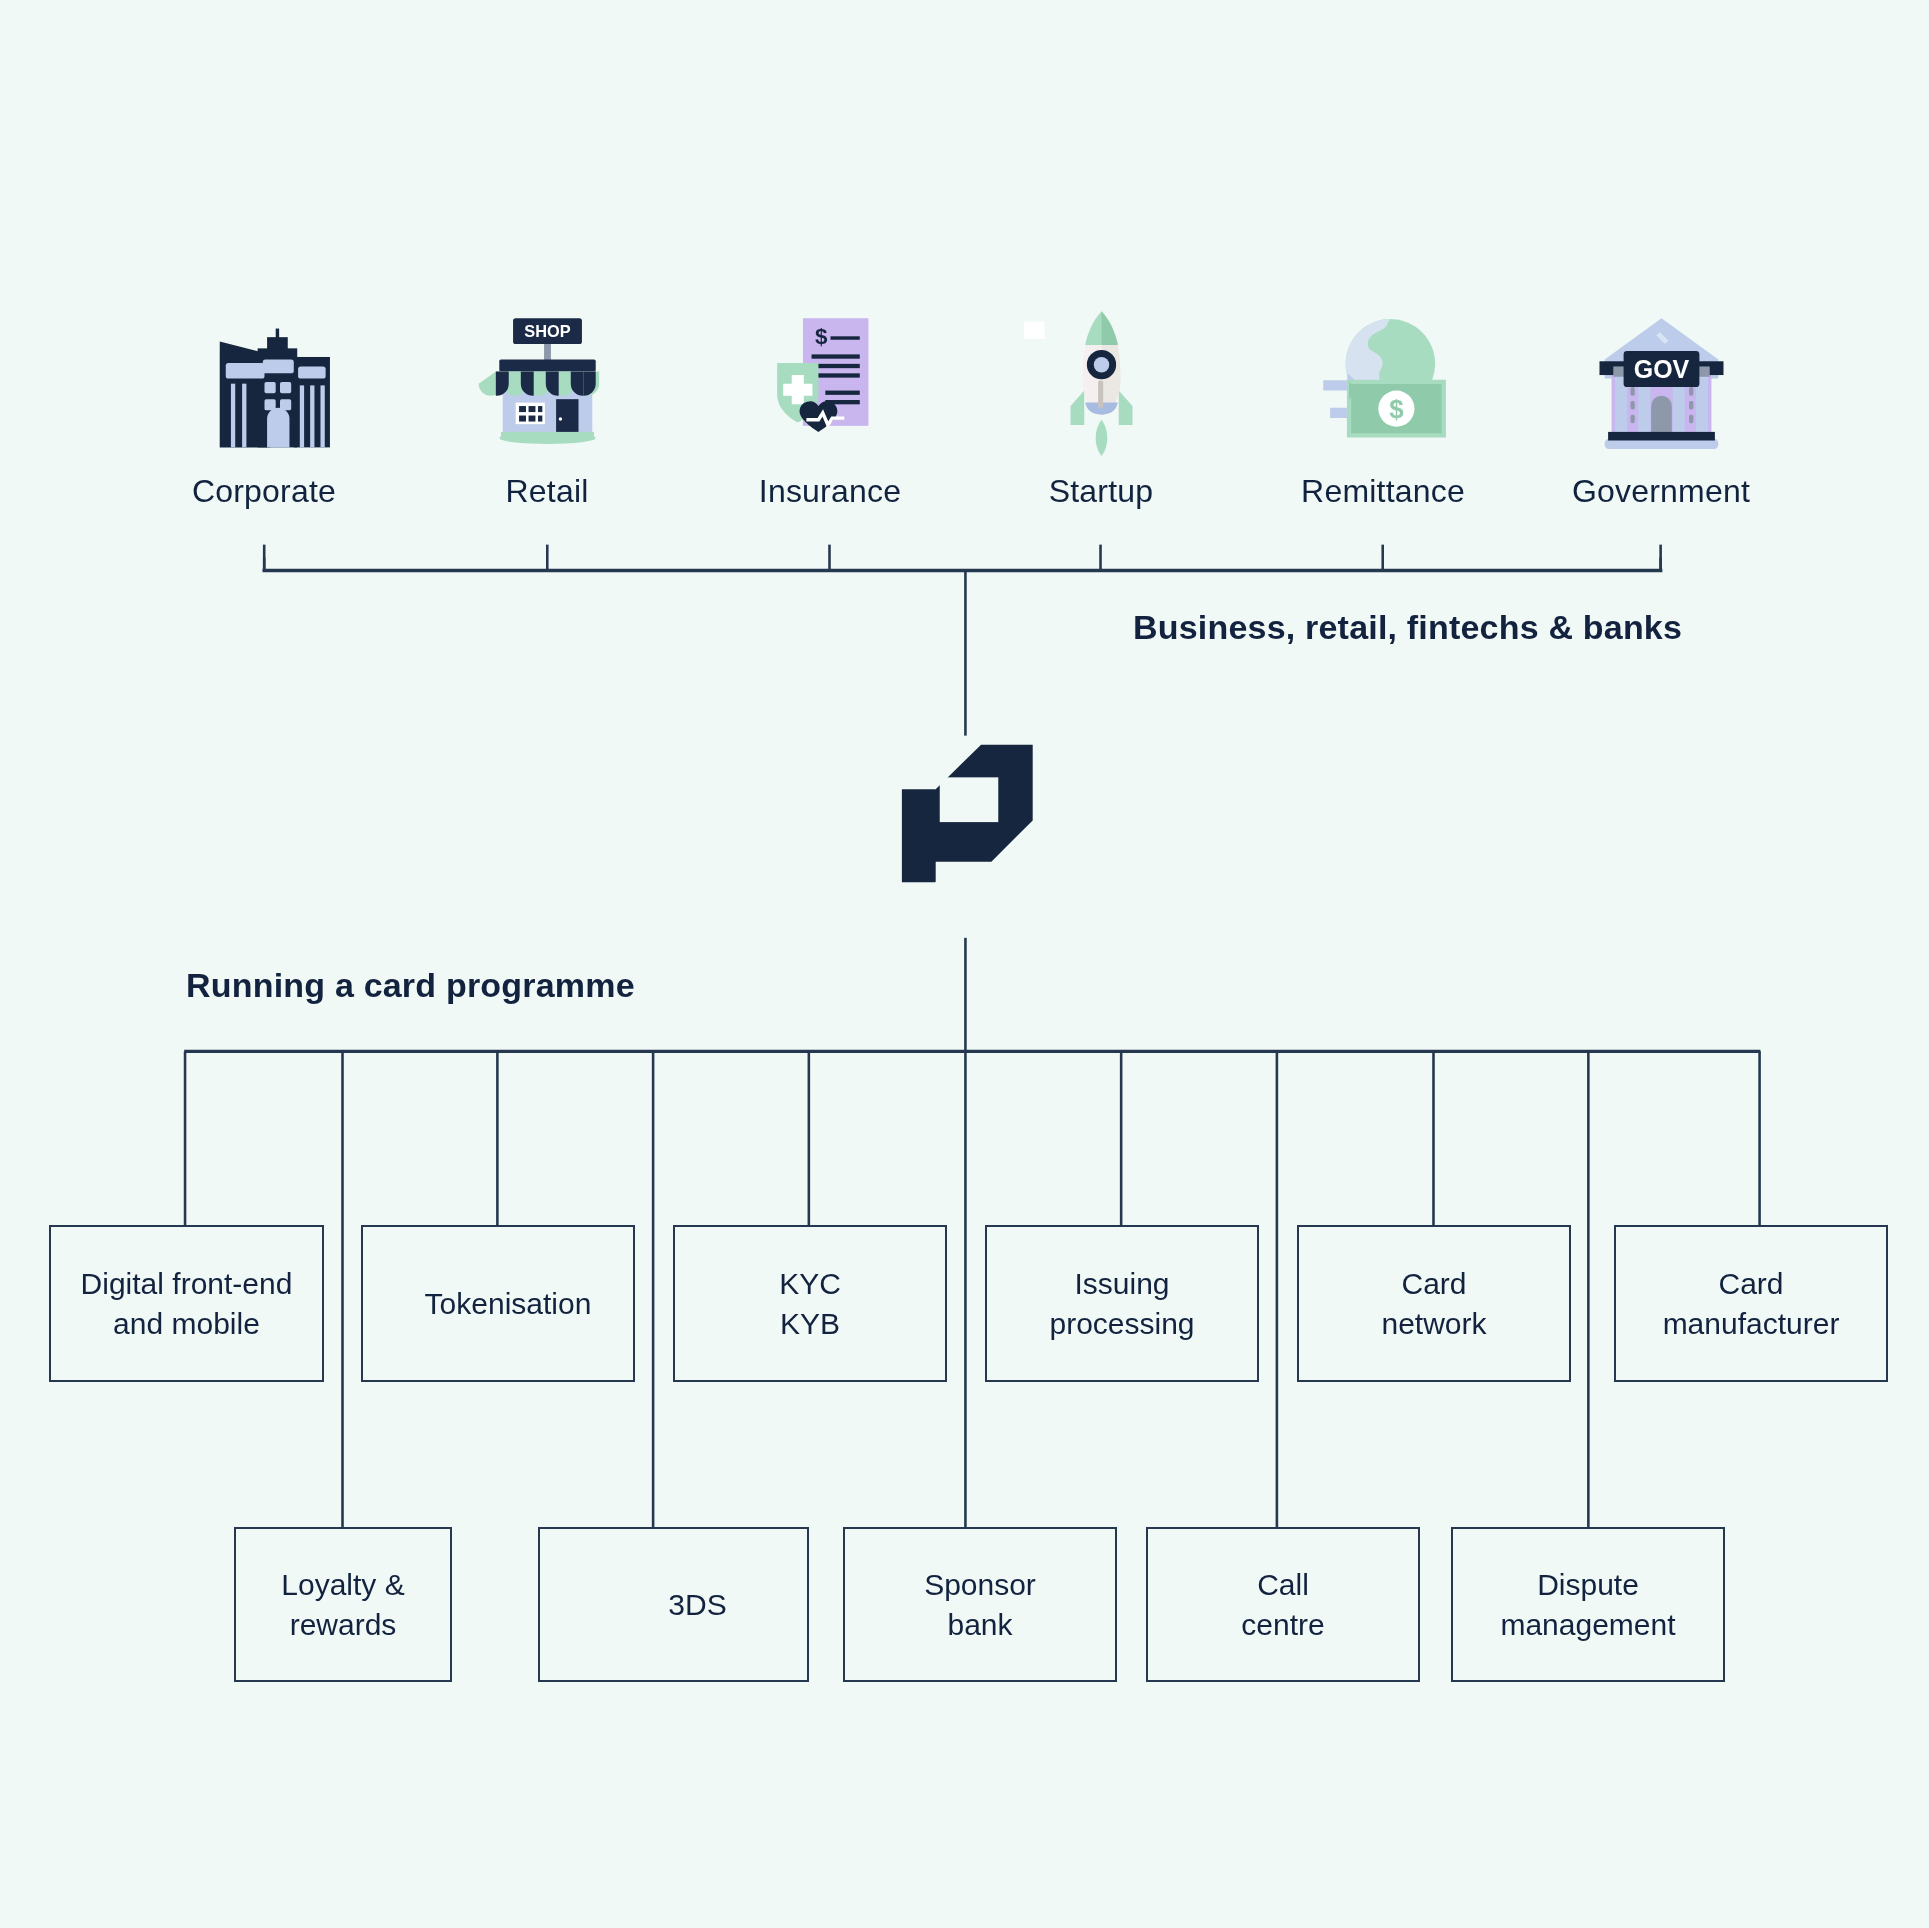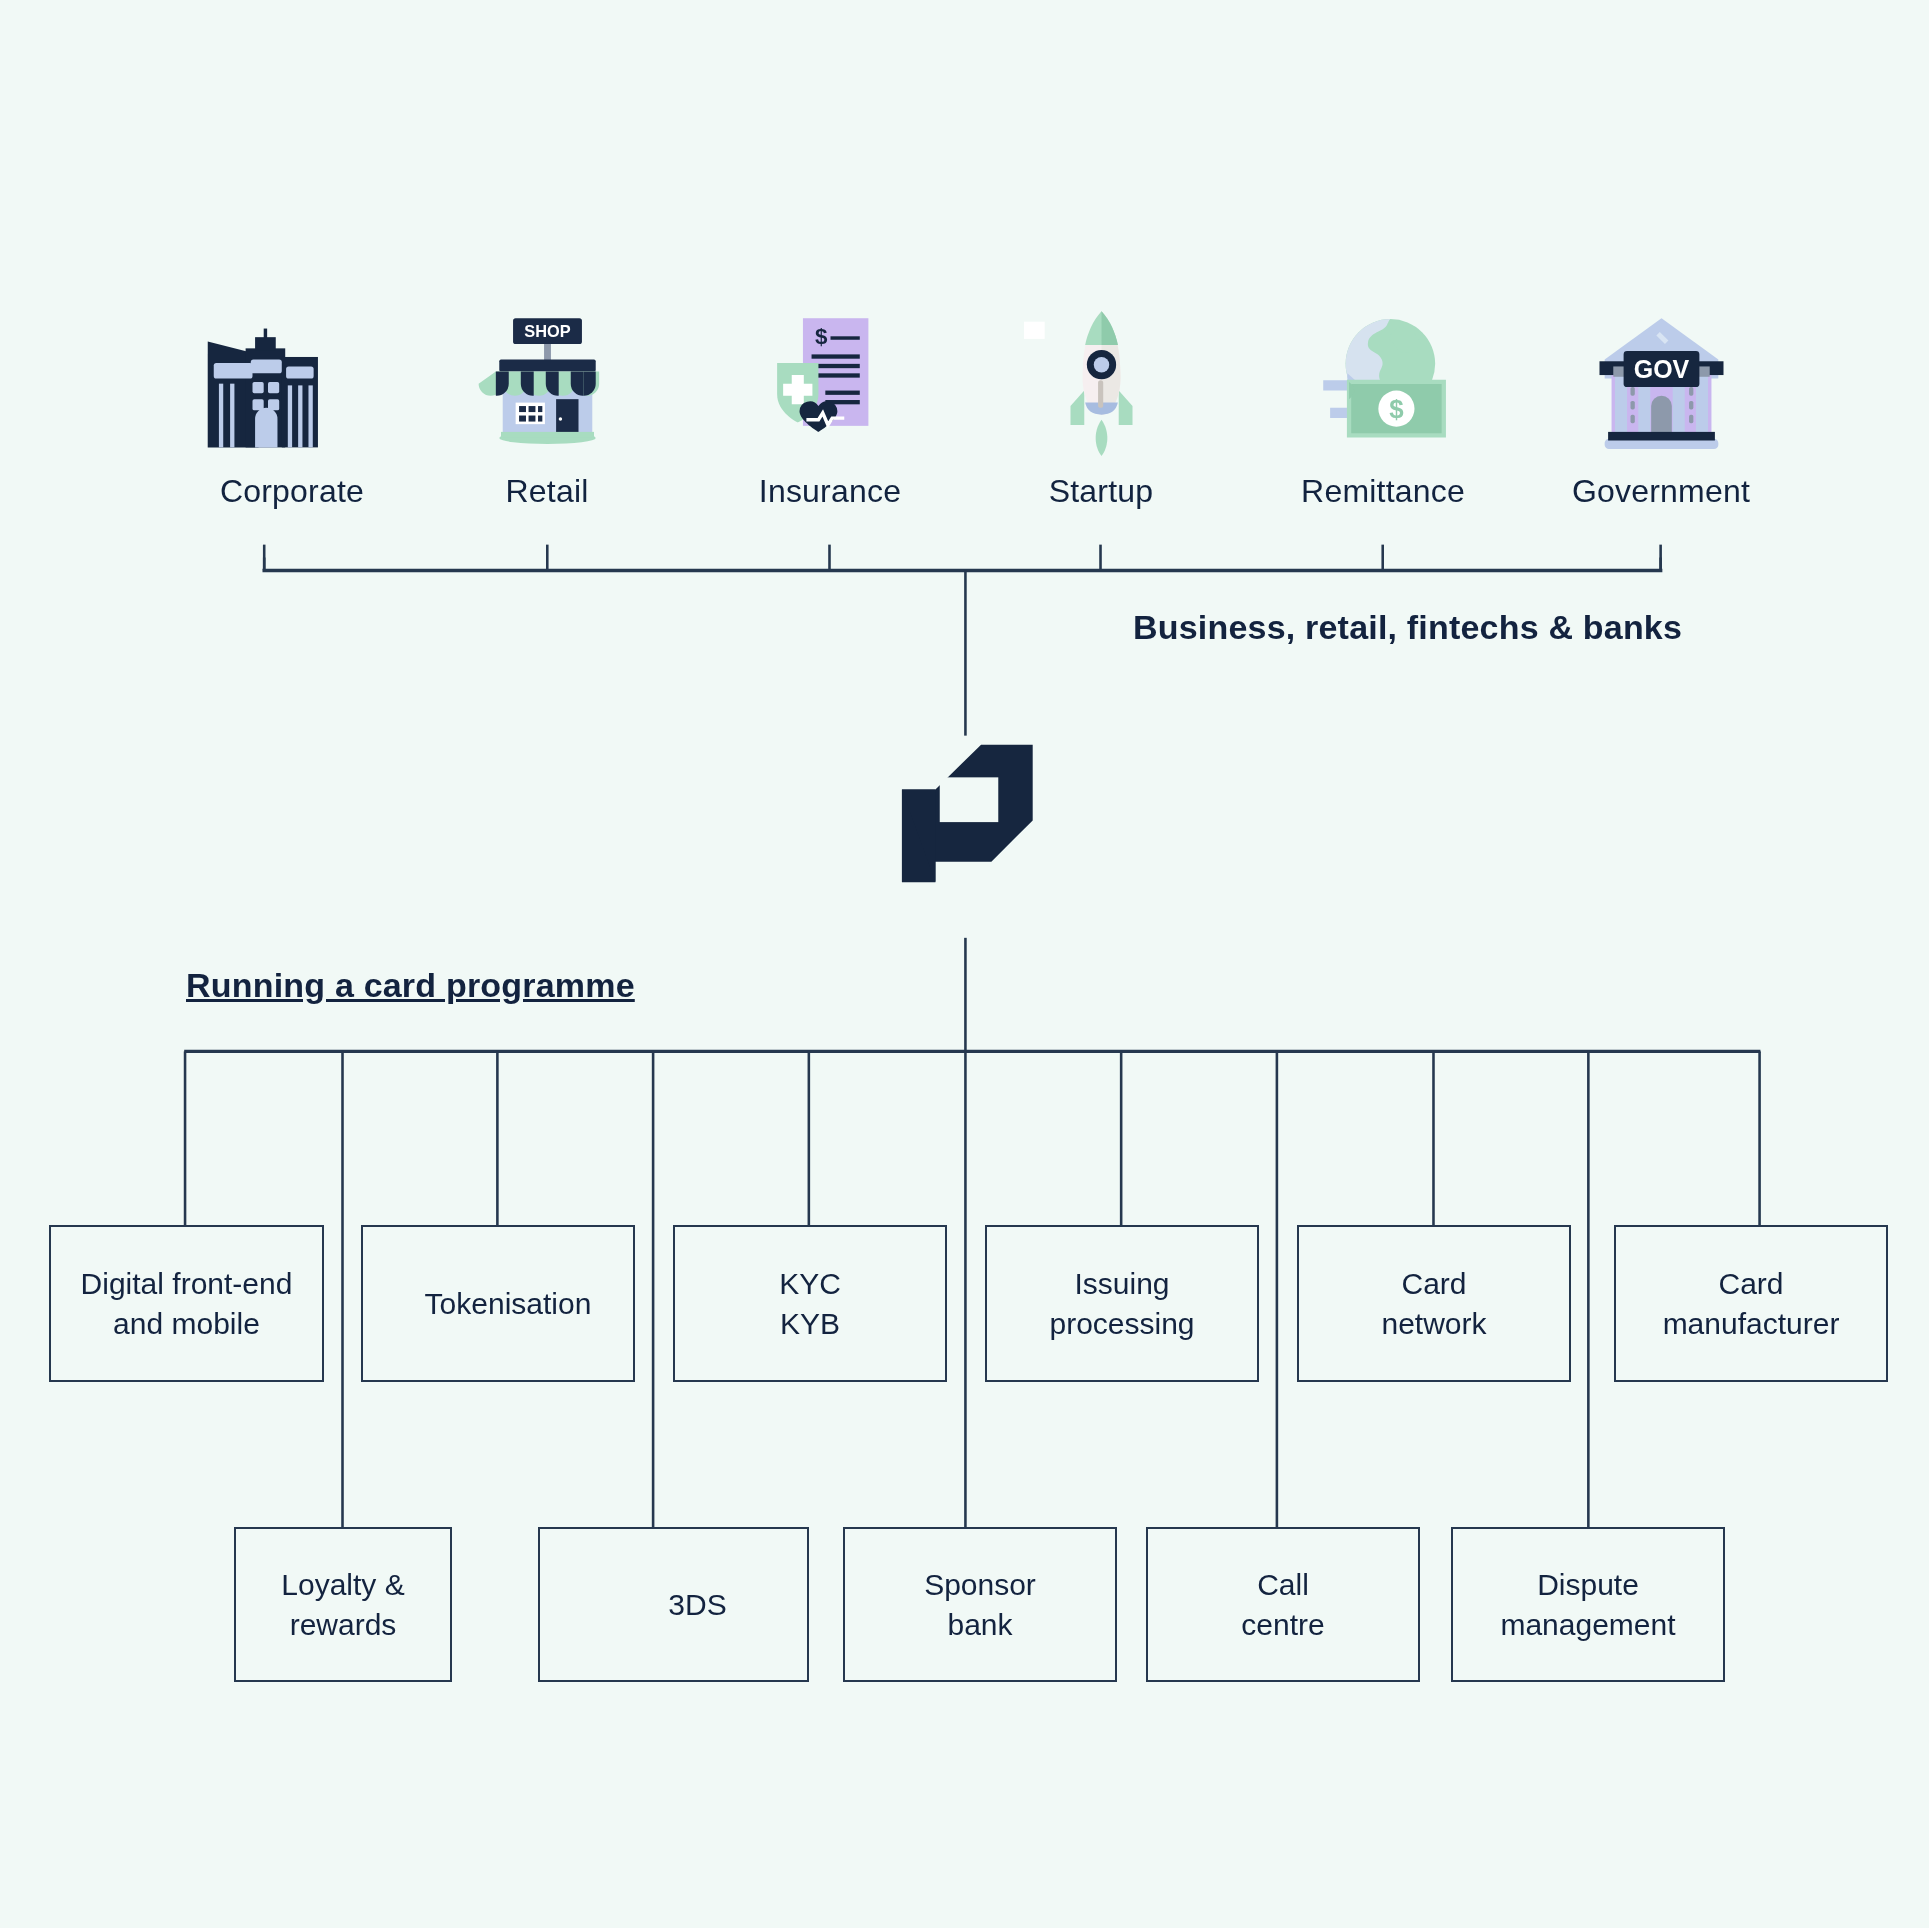--- a/index.html
+++ b/index.html
@@ -75,21 +75,21 @@
       <line x1="2045" y1="1222" x2="2045" y2="1424"></line>
 
       <line x1="398" y1="1222" x2="398" y2="1775"></line>
       <line x1="759" y1="1222" x2="759" y2="1775"></line>
       <line x1="1122" y1="1222" x2="1122" y2="1775"></line>
       <line x1="1484" y1="1222" x2="1484" y2="1775"></line>
       <line x1="1846" y1="1222" x2="1846" y2="1775"></line>
     </g>
   </svg>
 
-  <div class="icon-col" style="left:140px;top:301px;text-align:right;">
+  <div class="icon-col" style="left:152px;top:301px;">
     <div class="icon-art">
       <svg viewBox="0 0 180 180" width="155" height="155">
 
         <polygon points="38,47 97,62 97,170 38,170" fill="#16263f"></polygon>
 
         <rect x="82" y="55" width="46" height="115" fill="#16263f"></rect>
         <rect x="93" y="42" width="24" height="16" fill="#16263f"></rect>
         <rect x="103" y="32" width="4" height="12" fill="#16263f"></rect>
 
         <rect x="124" y="65" width="42" height="105" fill="#16263f"></rect>
@@ -262,21 +262,21 @@
         <rect x="46" y="58" width="88" height="42" rx="4" fill="#16263f"></rect>
         <text x="90" y="90" font-family="Liberation Sans, sans-serif" font-size="29" font-weight="bold" fill="#ffffff" text-anchor="middle">GOV</text>
 
         <rect x="28" y="152" width="124" height="10" fill="#16263f"></rect>
       </svg>
     </div>
     <div class="icon-label">Government</div>
   </div>
 
   <div class="heading" style="left:1115px;top:608px;margin-left:18px;">Business, retail, fintechs &amp; banks</div>
-  <div class="heading" style="left:186px;top:966px;text-decoration:underline;">Running a card programme</div>
+  <div class="heading" style="left:186px;top:966px;">Running a card programme</div>
 
   <div id="logo" style="left:895px;top:736px;">
     <svg width="142" height="155" viewBox="0 0 165 180">
       <path d="M47 62 L100 10 L160 10 L160 98 L112 146 L47 146 L47 170 L8 170 L8 62 Z" fill="#16263f"></path>
       <path d="M8 62 L47 62 L47 170 Z" fill="#16263f"></path>
       <rect x="52" y="48" width="68" height="52" fill="#f1f9f6"></rect>
     </svg>
   </div>
 
   <div class="node" style="left:49px;top:1225px;width:275px;height:157px;">

